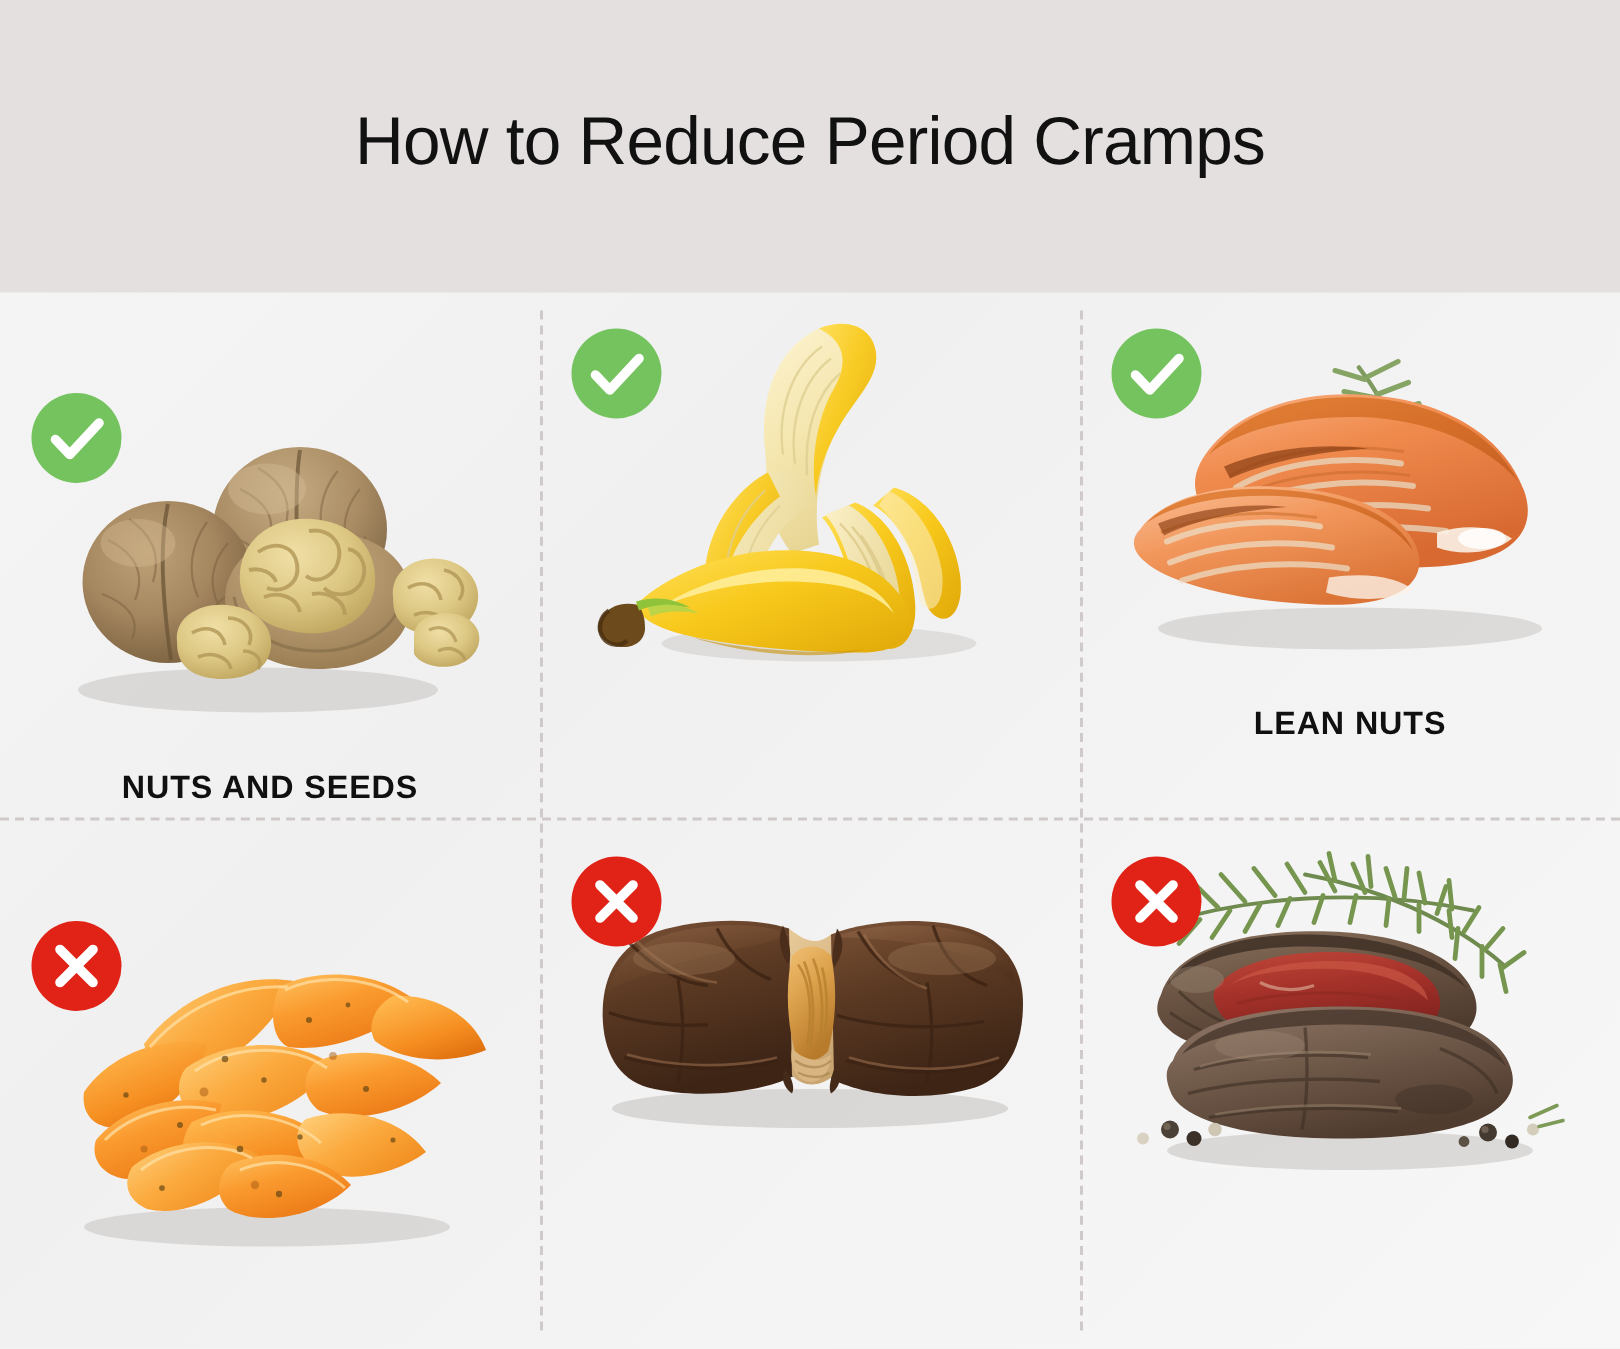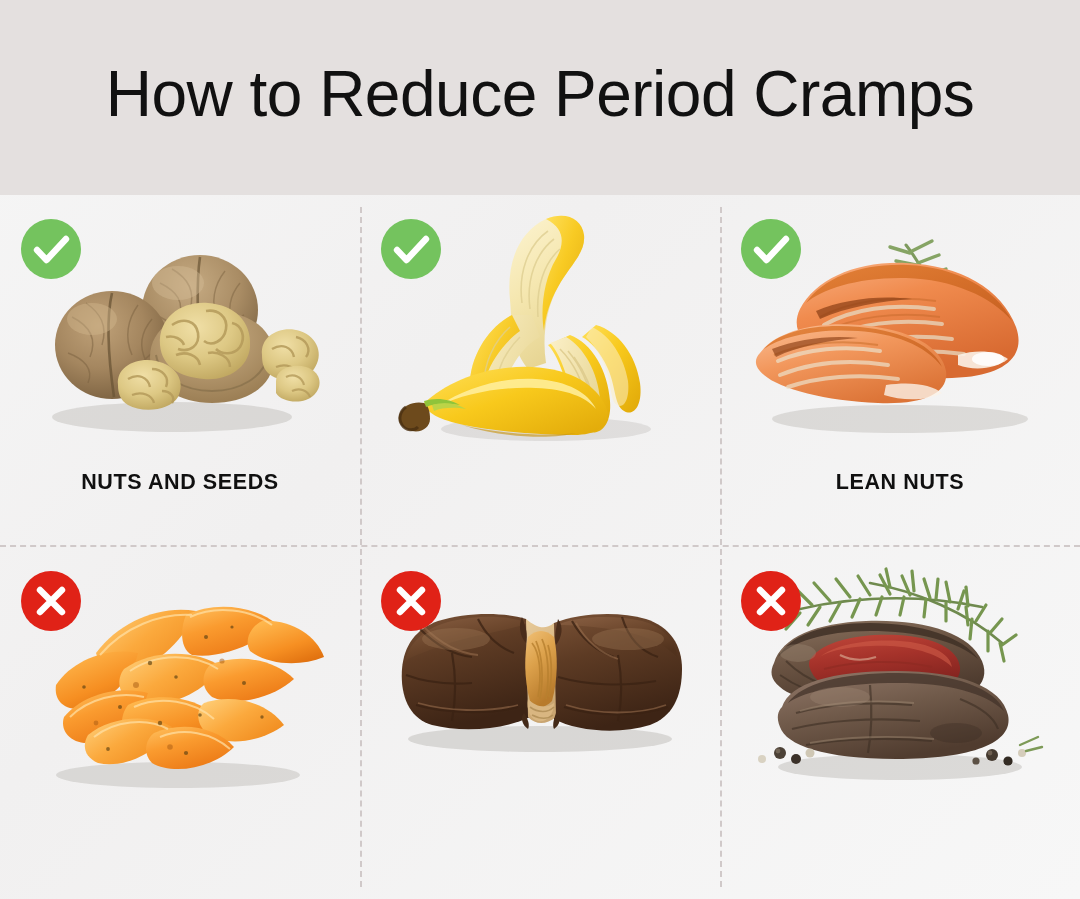--- a/index.html
+++ b/index.html
@@ -16,39 +16,39 @@
   }
 
   
   #header {
     position: absolute; left: 0; top: 0;
     width: 1080px; height: 195px;
     background: #e4e0df;
     display: flex; align-items: center; justify-content: center;
   }
   #header-title {
-    font-size: 64px;
+    font-size: 45px;
     font-weight: 400;
     color: #111111;
     letter-spacing: -0.5px;
     line-height: 1;
     white-space: nowrap;
     transform: translateY(-4px);
   }
 
   
   #grid {
     position: absolute; left: 0; top: 195px;
     width: 1080px; height: 704px;
   }
   .cell {
     position: absolute;
     width: 360px; height: 352px;
   }
-  .cell.c0 { left: 0px; }
+  .cell.c0 { left: 0px; margin-top: 43px; }
   .cell.c1 { left: 360px; }
   .cell.c2 { left: 720px; }
   .cell.r0 { top: 0px; }
   .cell.r1 { top: 352px; }
 
   
   .divider-v {
     position: absolute; top: 12px; width: 0;
     height: 680px;
     border-left: 2px dashed #d0c9c9;

